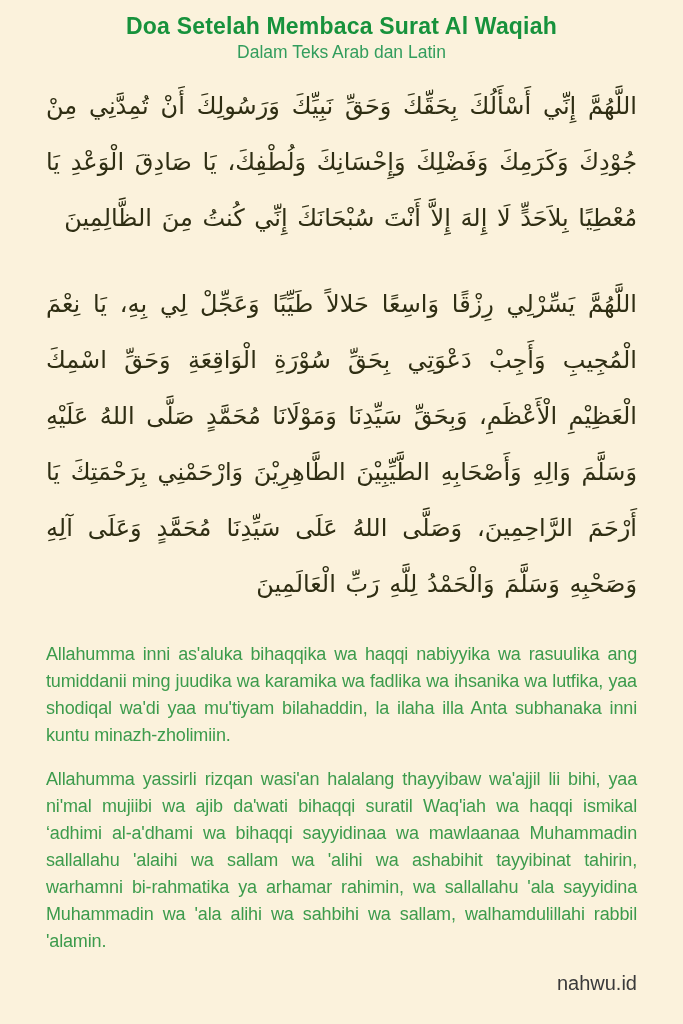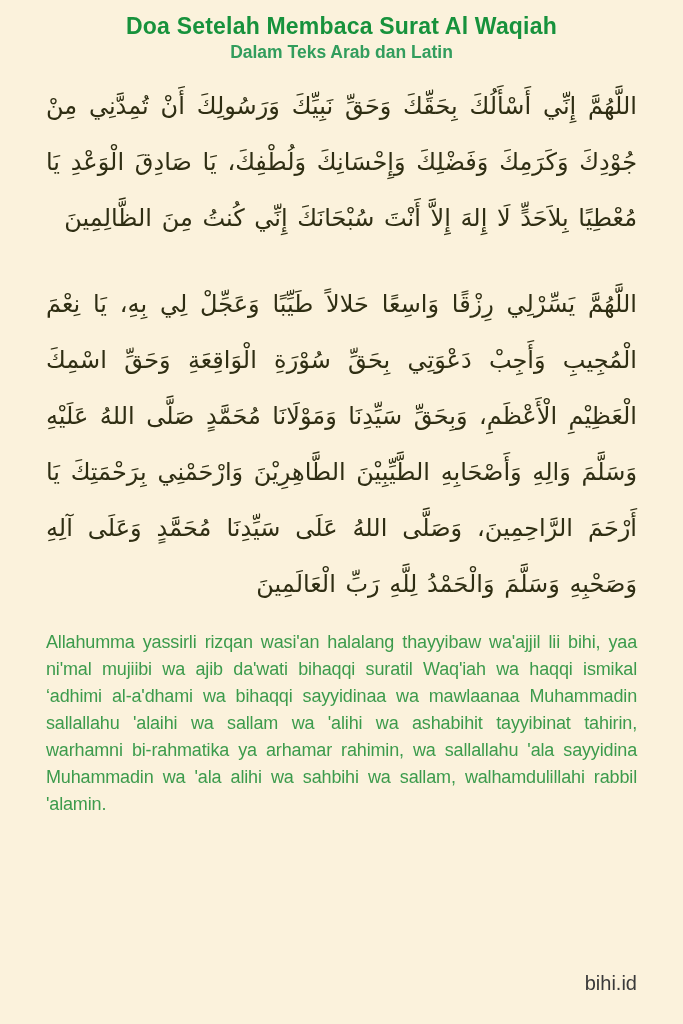--- a/index.html
+++ b/index.html
@@ -22,21 +22,21 @@
     font-weight: bold;
     text-align: center;
     line-height: 27px;
     letter-spacing: 0.2px;
   }
 
   .subtitle {
     margin: 1px 0 0 0;
     color: #329D5D;
     font-size: 17.5px;
-    font-weight: bold;
+    font-weight: normal;
     text-align: center;
     line-height: 22px;
   }
 
   .arabic-p {
     direction: rtl;
     unicode-bidi: embed;
     text-align: justify;
     color: #2F2E13;
     font-family: "DejaVu Sans", sans-serif;
@@ -78,19 +78,20 @@
 
   <h2 class="subtitle">Dalam Teks Arab dan Latin</h2>
 
   <section>
     <p class="arabic-p first" dir="rtl" lang="ar">اللَّهُمَّ إِنِّي أَسْأَلُكَ بِحَقِّكَ وَحَقِّ نَبِيِّكَ وَرَسُولِكَ أَنْ تُمِدَّنِي مِنْ جُوْدِكَ وَكَرَمِكَ وَفَضْلِكَ وَإِحْسَانِكَ وَلُطْفِكَ، يَا صَادِقَ الْوَعْدِ يَا مُعْطِيًا بِلاَحَدٍّ لَا إِلهَ إِلاَّ أَنْتَ سُبْحَانَكَ إِنِّي كُنتُ مِنَ الظَّالِمِينَ</p>
 
     <p class="arabic-p second" dir="rtl" lang="ar">اللَّهُمَّ يَسِّرْلِي رِزْقًا وَاسِعًا حَلالاً طَيِّبًا وَعَجِّلْ لِي بِهِ، يَا نِعْمَ الْمُجِيبِ وَأَجِبْ دَعْوَتِي بِحَقِّ سُوْرَةِ الْوَاقِعَةِ وَحَقِّ اسْمِكَ الْعَظِيْمِ الْأَعْظَمِ، وَبِحَقِّ سَيِّدِنَا وَمَوْلَانَا مُحَمَّدٍ صَلَّى اللهُ عَلَيْهِ وَسَلَّمَ وَالِهِ وَأَصْحَابِهِ الطَّيِّبِيْنَ الطَّاهِرِيْنَ وَارْحَمْنِي بِرَحْمَتِكَ يَا أَرْحَمَ الرَّاحِمِينَ، وَصَلَّى اللهُ عَلَى سَيِّدِنَا مُحَمَّدٍ وَعَلَى آلِهِ وَصَحْبِهِ وَسَلَّمَ وَالْحَمْدُ لِلَّهِ رَبِّ الْعَالَمِينَ</p>
   </section>
 
   <section>
+    <p class="latin-p first">Allahumma inni as'aluka bihaqqika wa haqqi nabiyyika wa rasuulika ang tumiddanii ming juudika wa karamika wa fadlika wa ihsanika wa lutfika, yaa shodiqal wa'di yaa mu'tiyam bilahaddin, la ilaha illa Anta subhanaka inni kuntu minazh-zholimiin.</p>
 
     <p class="latin-p second">Allahumma yassirli rizqan wasi'an halalang thayyibaw wa'ajjil lii bihi, yaa ni'mal mujiibi wa ajib da'wati bihaqqi suratil Waq'iah wa haqqi ismikal ‘adhimi al-a'dhami wa bihaqqi sayyidinaa wa mawlaanaa Muhammadin sallallahu 'alaihi wa sallam wa 'alihi wa ashabihit tayyibinat tahirin, warhamni bi-rahmatika ya arhamar rahimin, wa sallallahu 'ala sayyidina Muhammadin wa 'ala alihi wa sahbihi wa sallam, walhamdulillahi rabbil 'alamin.</p>
   </section>
 
-  <div class="watermark">bihi.id</div>
+  <div class="watermark">nahwu.id</div>
 
 </div>
 
 </body></html>

